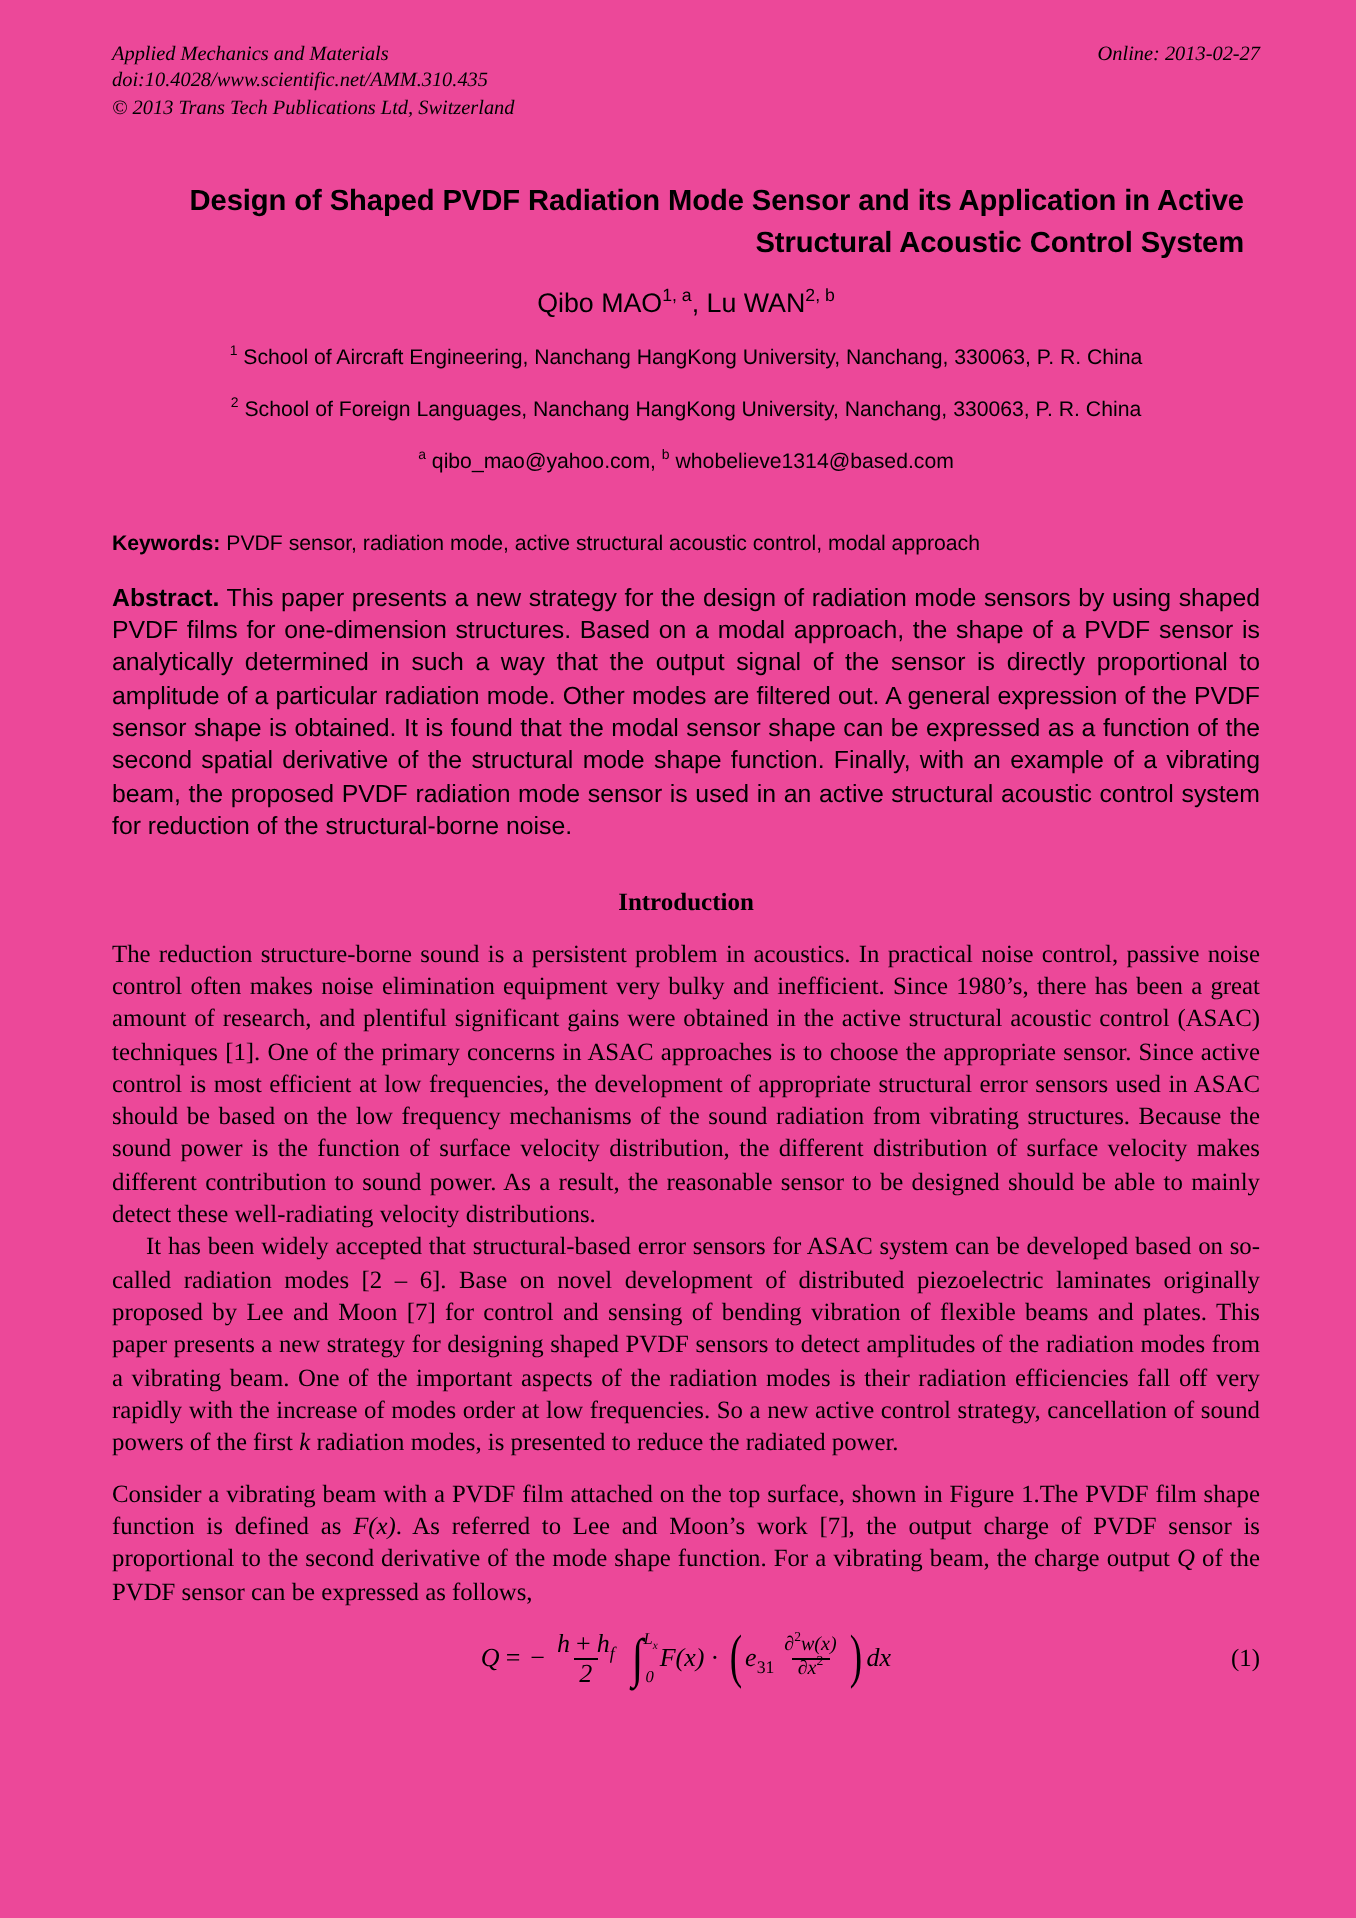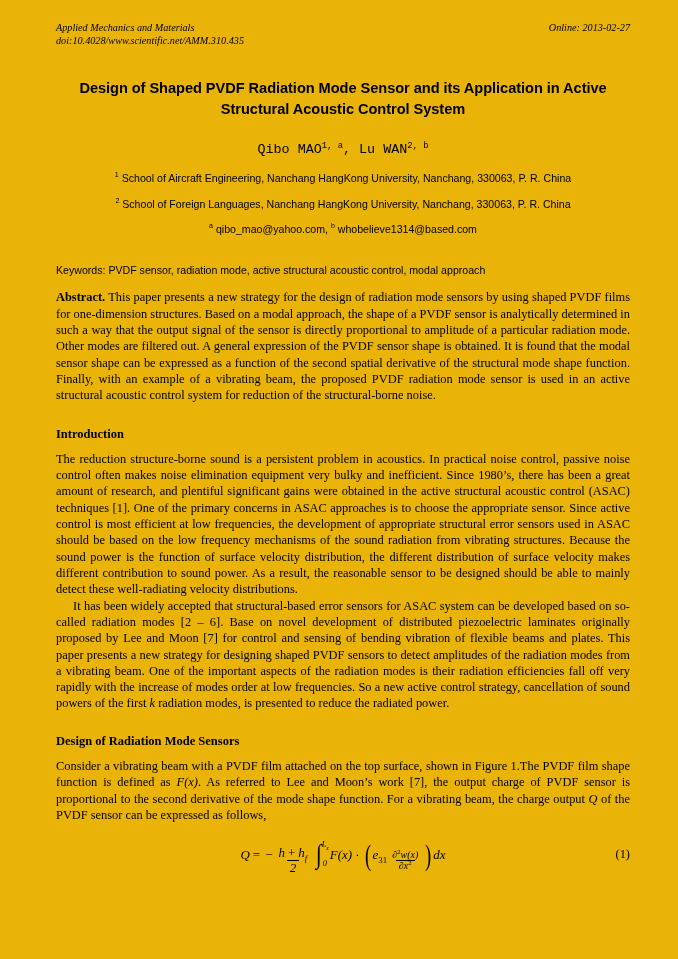--- a/index.html
+++ b/index.html
@@ -14,21 +14,21 @@
     position: relative;
     overflow: hidden;
     color: #000000;
     font-family: "Liberation Serif", serif;
   }
   .page {
     position: absolute;
     left: 0; top: 0;
     width: 678px;
     height: 959px;
-    background: #eab308;
+    background: #ec4899;
     box-sizing: border-box;
     padding: 20px 48px 0 56px;
   }
 
   
   .journal-header {
     display: flex;
     justify-content: space-between;
     align-items: flex-start;
     font-family: "Liberation Serif", serif;
@@ -44,31 +44,31 @@
     padding-top: 0px;
   }
   .jh-line { display: block; }
 
   
   .title {
     font-family: "Liberation Sans", sans-serif;
     font-weight: bold;
     font-size: 14.6px;
     line-height: 1.42;
-    text-align: center;
+    text-align: right;
     margin: 30px 8px 0 8px;
     letter-spacing: -0.05px;
   }
 
   
   .authors {
-    font-family: Liberation Mono, monospace;
+    font-family: Liberation Sans, sans-serif;
     font-size: 13.4px;
     text-align: center;
-    margin-top: 22px;
+    margin-top: 10px;
     line-height: 1.3;
   }
   .authors sup, .affil sup, .emails sup {
     font-size: 0.66em;
     vertical-align: super;
     line-height: 0;
   }
   .affil {
     font-family: "Liberation Sans", sans-serif;
     font-size: 10.6px;
@@ -85,38 +85,39 @@
     line-height: 1.3;
   }
 
   
   .keywords {
     font-family: "Liberation Sans", sans-serif;
     font-size: 10.6px;
     margin-top: 26px;
     line-height: 1.35;
   }
-  .keywords b { font-weight: normal; margin-top: 24px; }
+  .keywords b { font-weight: bold; margin-top: 24px; }
 
   
   .abstract {
-    font-family: Liberation Serif, serif;
+    font-family: Liberation Sans, sans-serif;
     font-size: 12.4px;
     line-height: 1.315;
     text-align: justify;
     margin-top: 12px;
   }
   .abstract b { font-weight: bold; }
 
   h2.section {
     font-family: "Liberation Serif", serif;
     font-weight: bold;
     font-size: 12.5px;
     margin: 22px 0 0 0;
     line-height: 1.3;
+    text-align: center;
   }
   h2.section.tight { margin-top: 21px; }
 
   p.body {
     font-family: "Liberation Serif", serif;
     font-size: 12.4px;
     line-height: 1.315;
     text-align: justify;
     margin: 9px 0 0 0;
   }
@@ -149,21 +150,21 @@
   .eq .op { font-style: normal; padding: 0 3px; }
   .eq .minus { font-style: normal; padding-left: 2px; padding-right: 1px; }
   .frac {
     display: inline-flex;
     flex-direction: column;
     align-items: center;
     vertical-align: middle;
     margin: 0 2px;
     line-height: 1.08;
   }
-  .frac .num { padding: 0 3px; font-size: 13px; margin-top: 12px; }
+  .frac .num { padding: 0 3px; font-size: 13px; }
   .frac .den { padding: 0 3px; font-size: 13px; border-top: 1px solid #000; }
   .frac.small .num, .frac.small .den { font-size: 10px; }
   .integral {
     display: inline-flex;
     align-items: center;
     margin: 0 1px 0 3px;
   }
   .int-sign {
     font-style: normal;
     font-size: 27px;
@@ -197,20 +198,21 @@
 </style>
 </head>
 <body>
 
 <div class="page">
 
   <div class="journal-header">
     <div class="journal-header-left">
       <span class="jh-line">Applied Mechanics and Materials</span>
       <span class="jh-line">doi:10.4028/www.scientific.net/AMM.310.435</span>
+      <span class="jh-line">© 2013 Trans Tech Publications Ltd, Switzerland</span>
     </div>
     <div class="journal-header-right">
       <span class="jh-line">Online: 2013-02-27</span>
     </div>
   </div>
 
   <div class="title">Design of Shaped PVDF Radiation Mode Sensor and its Application in Active Structural Acoustic Control System</div>
 
   <div class="authors">
     <span>Qibo MAO</span><sup>1, a</sup><span>, </span><span>Lu WAN</span><sup>2, b</sup>
@@ -232,21 +234,20 @@
   </div>
 
   <div class="abstract">
     <b>Abstract.</b> <span>This paper presents a new strategy for the design of radiation mode sensors by using shaped PVDF films for one-dimension structures. Based on a modal approach, the shape of a PVDF sensor is analytically determined in such a way that the output signal of the sensor is directly proportional to amplitude of a particular radiation mode. Other modes are filtered out. A general expression of the PVDF sensor shape is obtained. It is found that the modal sensor shape can be expressed as a function of the second spatial derivative of the structural mode shape function. Finally, with an example of a vibrating beam, the proposed PVDF radiation mode sensor is used in an active structural acoustic control system for reduction of the structural-borne noise.</span>
   </div>
 
   <h2 class="section">Introduction</h2>
   <p class="body">The reduction structure-borne sound is a persistent problem in acoustics. In practical noise control, passive noise control often makes noise elimination equipment very bulky and inefficient. Since 1980’s, there has been a great amount of research, and plentiful significant gains were obtained in the active structural acoustic control (ASAC) techniques [1]. One of the primary concerns in ASAC approaches is to choose the appropriate sensor. Since active control is most efficient at low frequencies, the development of appropriate structural error sensors used in ASAC should be based on the low frequency mechanisms of the sound radiation from vibrating structures. Because the sound power is the function of surface velocity distribution, the different distribution of surface velocity makes different contribution to sound power. As a result, the reasonable sensor to be designed should be able to mainly detect these well-radiating velocity distributions.</p>
   <p class="body indent"><span>It has been widely accepted that structural-based error sensors for ASAC system can be developed based on so-called radiation modes [2 – 6]. Base on novel development of distributed piezoelectric laminates originally proposed by Lee and Moon [7] for control and sensing of bending vibration of flexible beams and plates. This paper presents a new strategy for designing shaped PVDF sensors to detect amplitudes of the radiation modes from a vibrating beam. One of the important aspects of the radiation modes is their radiation efficiencies fall off very rapidly with the increase of modes order at low frequencies. So a new active control strategy, cancellation of sound powers of the first </span><i>k</i><span> radiation modes, is presented to reduce the radiated power.</span></p>
 
-  <h2 class="section tight">Design of Radiation Mode Sensors</h2>
   <p class="body"><span>Consider a vibrating beam with a PVDF film attached on the top surface, shown in Figure 1.The PVDF film shape function is defined as </span><i>F(x)</i><span>. As referred to Lee and Moon’s work [7], the output charge of PVDF sensor is proportional to the second derivative of the mode shape function. For a vibrating beam, the charge output </span><i>Q</i><span> of the PVDF sensor can be expressed as follows,</span></p>
 
   <div class="equation-row">
     <div class="equation-spacer"></div>
     <div class="equation-body">
       <span class="eq">
         <span>Q</span>
         <span class="op">=</span>
         <span class="minus">−</span>
         <span class="frac">

